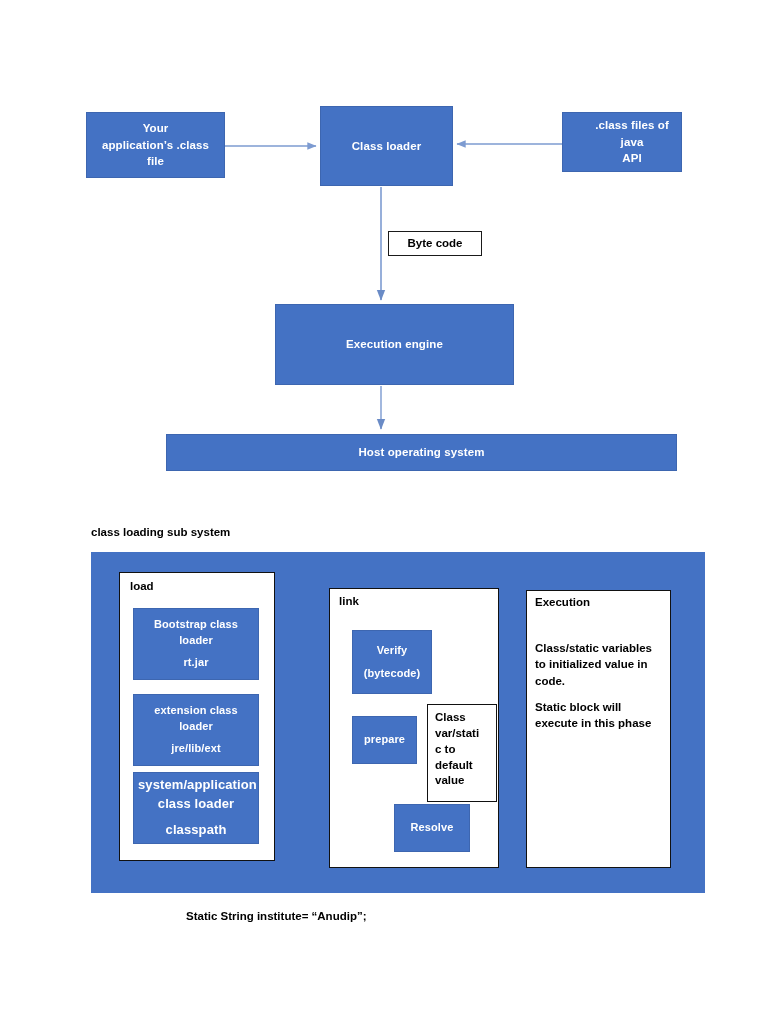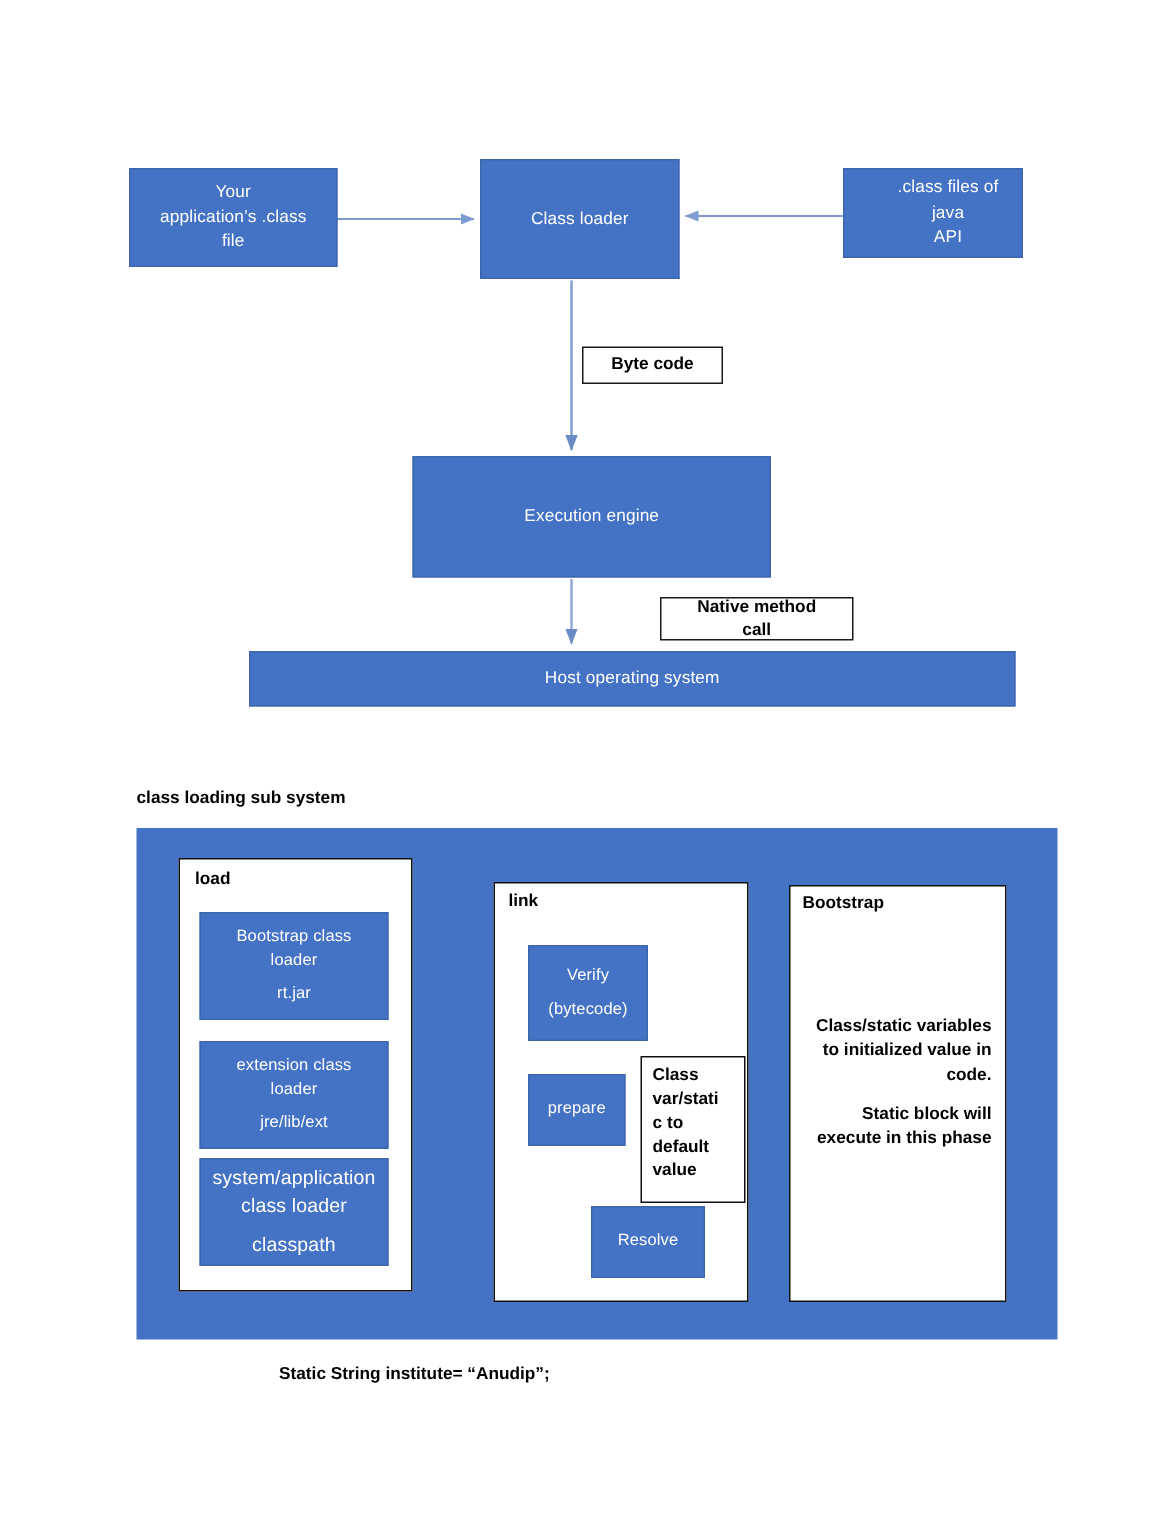--- a/index.html
+++ b/index.html
@@ -28,21 +28,21 @@
     background: #4472C4;
     border: 1px solid #3D66B0;
     color: #ffffff;
     display: flex;
     flex-direction: column;
     align-items: center;
     justify-content: center;
     text-align: center;
     font-size: 11.5px;
     line-height: 1.45;
-    font-weight: 400;
+    font-weight: 700;
     letter-spacing: .1px;
     padding: 2px 4px;
   }
   .bluebox .ln { display: block; width: 100%; }
 
   
   .callout {
     background: #ffffff;
     border: 1.3px solid #1a1a1a;
     color: #000000;
@@ -153,23 +153,20 @@
   </div>
 
   <div class="abs callout" style="left:388px; top:231px; width:94px; height:25px;">
     <span>Byte code</span>
   </div>
 
   <div class="abs bluebox" style="left:275px; top:304px; width:239px; height:81px;">
     <span class="ln">Execution engine</span>
   </div>
 
-  <div class="abs callout" style="left:440px; top:398px; width:129px; height:29px;">
-    <span>Native method call</span>
-  </div>
 
   <div class="abs bluebox" style="left:166px; top:434px; width:511px; height:37px;">
     <span class="ln">Host operating system</span>
   </div>
 
   <div class="abs plaintext" style="left:91px; top:526px;">
     <span>class loading sub system</span>
   </div>
 
   <div class="abs bluepanel" style="left:91px; top:552px; width:614px; height:341px;"></div>
@@ -217,23 +214,23 @@
 
   <div class="abs notebox" style="left:427px; top:704px; width:70px; height:98px;">
     <span class="ln">Class</span>
     <span class="ln">var/stati</span>
     <span class="ln">c to</span>
     <span class="ln">default</span>
     <span class="ln">value</span>
   </div>
 
   <div class="abs whitepanel" style="left:526px; top:590px; width:145px; height:278px;"></div>
-  <div class="panel-title" style="left:535px; top:596px;">Bootstrap</div>
-
-  <div class="abs initbody" style="left:535px; top:676px; width:126px;text-align:right;">
+  <div class="panel-title" style="left:535px; top:596px;">Execution</div>
+
+  <div class="abs initbody" style="left:535px; top:640px; width:126px;">
     <p>Class/static variables to initialized value in code.</p>
     <p>Static block will execute in this phase</p>
   </div>
 
   <div class="abs plaintext" style="left:186px; top:910px;">
     <span>Static String institute= “Anudip”;</span>
   </div>
 
 </div>
 

